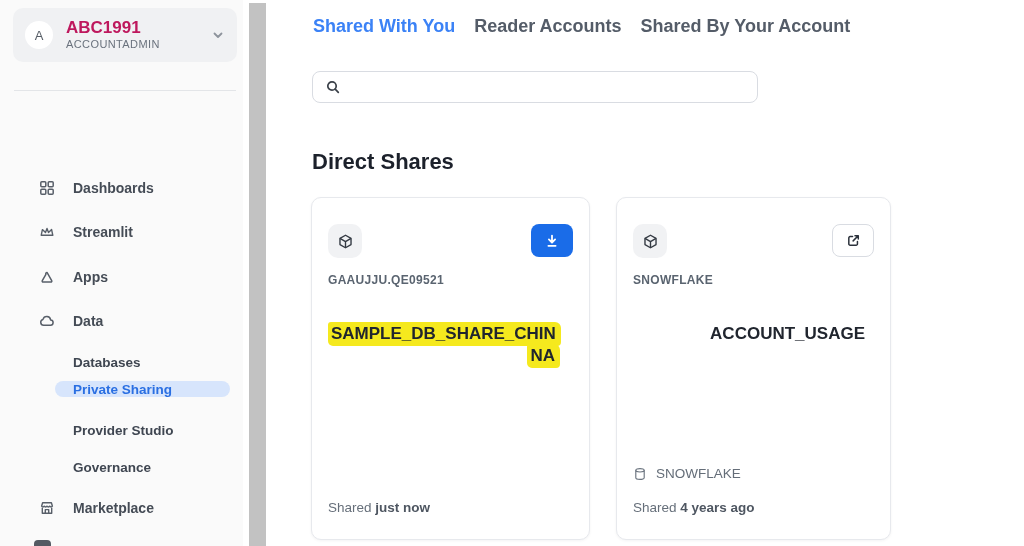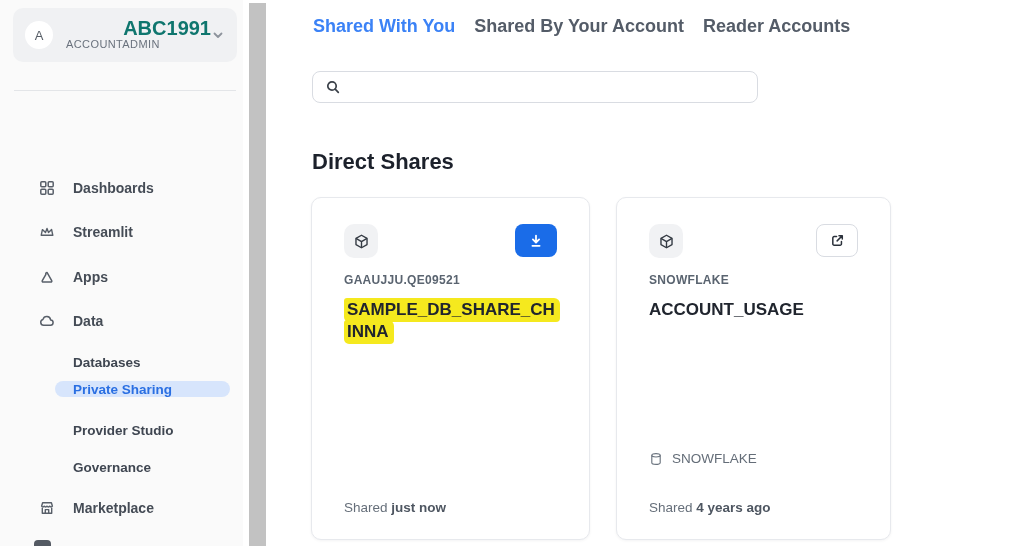--- a/index.html
+++ b/index.html
@@ -16,21 +16,21 @@
   .account-chip {
     position:absolute; left:13px; top:8px; width:224px; height:54px;
     background:#f0f1f3; border-radius:10px; display:flex; align-items:center; cursor:pointer;
   }
   .avatar {
     width:28px; height:28px; border-radius:50%; background:#ffffff; margin-left:12px;
     display:flex; align-items:center; justify-content:center;
     font-size:13px; color:#565d66; flex:0 0 auto;
   }
   .acct-text { margin-left:13px; flex:1; min-width:0; }
-  .acct-name { font-size:20px; font-weight:700; color:#0f766e; line-height:18px;text-align:right; }
+  .acct-name { font-size:17px; font-weight:700; color:#be185d; line-height:18px; }
   .acct-role { font-size:11px; color:#6a727d; letter-spacing:.4px; line-height:14px; }
   .acct-chevron { margin-right:12px; color:#8d939c; display:flex; }
 
   .side-divider { position:absolute; left:14px; top:90px; width:222px; height:1px; background:#e3e5e8; }
 
   .nav-item {
     position:absolute; left:38px; height:24px; display:flex; align-items:center; gap:18px;
     cursor:pointer; color:#4c545e;
   }
   .nav-item .nav-icon { display:flex; width:17px; justify-content:center; color:#585f69; }
@@ -65,48 +65,48 @@
     border:none; outline:none; background:transparent; margin-left:10px; flex:1;
     font-family:"Liberation Sans", sans-serif; font-size:14px; color:#394049;
   }
   .searchbox input::placeholder { color:#899097; opacity:1; }
 
   .section-title { position:absolute; left:312px; top:149px; font-size:22px; font-weight:700; color:#1c212b; }
 
   .cards { position:absolute; left:311px; top:197px; display:flex; gap:26px; }
   .card {
     width:279px; height:343px; background:#ffffff; border:1px solid #e7e9ed; border-radius:10px;
-    box-shadow:0 1px 3px rgba(20,24,31,.05); padding:26px 32px 24px; display:flex; flex-direction:column;
+    box-shadow:0 1px 3px rgba(20,24,31,.05); padding:26px 16px 24px; display:flex; flex-direction:column;
   }
   .card.second { width:275px; }
   .card-head { display:flex; align-items:flex-start; justify-content:space-between; }
   .obj-chip {
     width:34px; height:34px; border-radius:10px; background:#f1f2f4;
     display:flex; align-items:center; justify-content:center; color:#343a43;
   }
   .act-btn {
     width:42px; height:33px; border-radius:8px; display:flex; align-items:center; justify-content:center;
     cursor:pointer; border:none;
   }
   .act-btn.download { background:#1a6ce8; color:#ffffff; }
   .act-btn.open { background:#ffffff; border:1px solid #d9dce2; color:#2b313b; }
   .card-org { margin-top:15px; font-size:12px; font-weight:700; color:#5a6470; letter-spacing:.3px; }
   .card-title {
-    margin-top:12px; font-size:17px; font-weight:700; color:#20252e; line-height:1.32;
-    word-break:break-all; max-width:232px;
+    margin-top:36px; font-size:17px; font-weight:700; color:#20252e; line-height:1.32;
+    word-break:break-all; max-width:232px;text-align:right;
   }
   .hl {
     background:#f5e91e; padding:2px 5px 3px 3px; border-radius:3px 6px 4px 5px;
     -webkit-box-decoration-break:clone; box-decoration-break:clone;
   }
   .db-row { margin-top:auto; display:flex; align-items:center; gap:9px; font-size:13.5px; color:#646d78; }
   .db-row .db-icon { display:flex; color:#6a737e; }
   .shared-row { font-size:13.5px; color:#666f7a; }
   .shared-row.push { margin-top:auto; }
-  .shared-row.after-db { margin-top:34px; }
+  .shared-row.after-db { margin-top:19px; }
   .shared-row b { font-weight:700; color:#4e5661; }
 </style>
 </head>
 <body>
 
 <div class="sidebar">
 
   <div class="account-chip">
     <div class="avatar">
       <span>A</span>
@@ -192,22 +192,22 @@
   </div>
 
   <div class="partial-icon"></div>
 </div>
 
 <div class="scroll-gutter"></div>
 <div class="scroll-thumb"></div>
 
 <div class="tabs">
   <span class="tab active">Shared With You</span>
+  <span class="tab">Reader Accounts</span>
   <span class="tab">Shared By Your Account</span>
-  <span class="tab">Reader Accounts</span>
 </div>
 
 <div class="searchbox">
   <span class="s-icon">
     <svg width="14" height="14" viewBox="0 0 14 14" fill="none">
         <circle cx="6" cy="6" r="4.2" stroke="currentColor" stroke-width="1.7"></circle>
         <path d="M9.2 9.2 L12.3 12.3" stroke="currentColor" stroke-width="1.7" stroke-linecap="round"></path>
       </svg>
   </span>
 </div>

